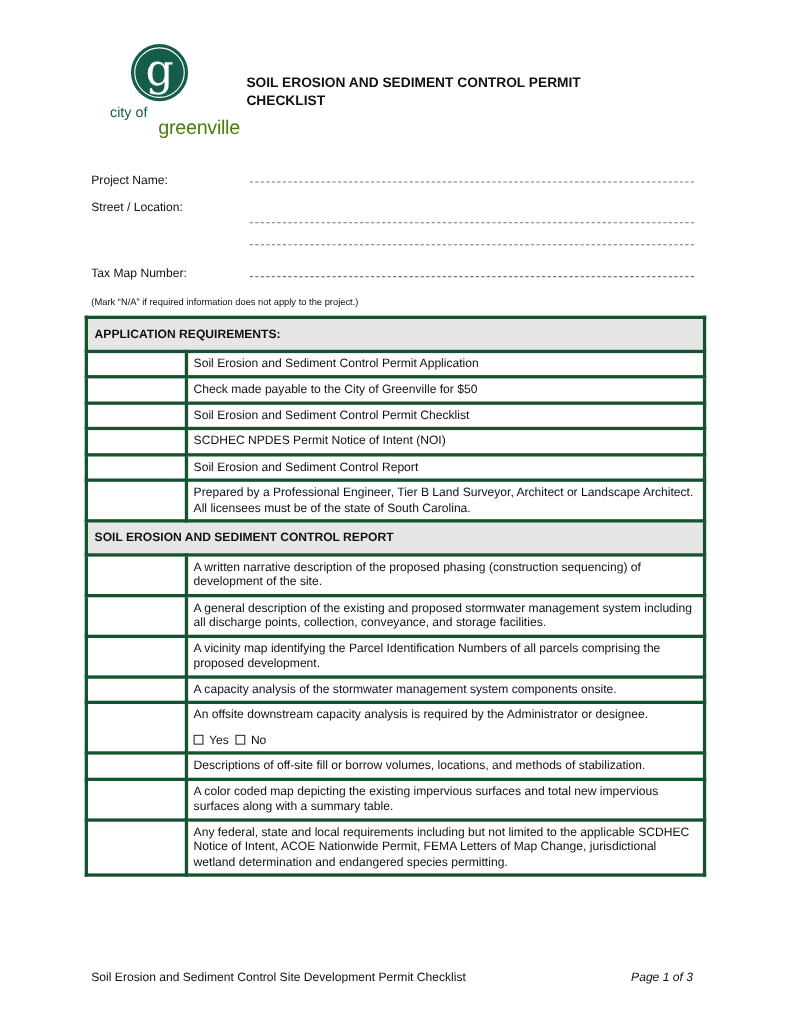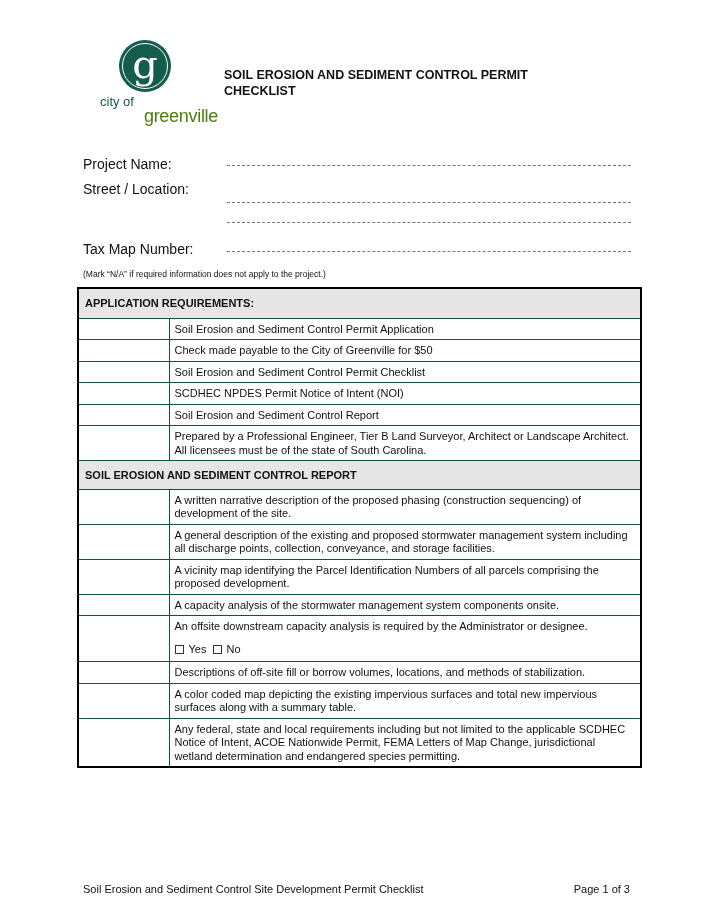--- a/index.html
+++ b/index.html
@@ -8,35 +8,35 @@
 
   .logo { position: absolute; left: 100px; top: 40px; width: 90px; height: 86px; }
   .logo .circle { position: absolute; left: 19px; top: 0; width: 52px; height: 52px; border-radius: 50%; background: #145c4b; }
   .logo .circle::after { content: ""; position: absolute; left: 3px; top: 3px; width: 44px; height: 44px; border-radius: 50%; border: 1.5px solid #ffffff; }
   .logo .g { position: absolute; left: 0; top: -2px; width: 52px; text-align: center; font-family: "DejaVu Serif", serif; font-size: 40px; color: #ffffff; line-height: 52px; }
   .logo .city { position: absolute; left: 0; top: 55px; width: 90px; font-size: 13px; color: #145c4b; line-height: 13px; }
   .logo .name { position: absolute; left: 0; top: 66px; width: 90px; text-align: center; font-size: 18px; font-weight: normal; color: #4d7c0f; line-height: 20px; letter-spacing: -0.3px; margin-left: 36px; }
 
   .title { position: absolute; left: 224px; top: 67px; width: 380px; text-align: left; font-size: 12.5px; font-weight: bold; line-height: 16px; }
 
-  .field-label { position: absolute; left: 83px; font-size: 14px; line-height: 18px; }
+  .field-label { position: absolute; left: 83px; font-size: 11px; line-height: 18px; }
   .field-line { position: absolute; left: 227px; width: 404px; border-bottom: 1px dashed #777; height: 1px; }
 
   .note { position: absolute; left: 83px; top: 269px; font-size: 8.5px; line-height: 11px; }
 
   table.checklist { position: absolute; left: 77px; top: 287px; width: 565px; border-collapse: collapse; border: 2px solid #000; font-size: 11px; }
-  table.checklist td { border: 1px solid #14532d; vertical-align: top; line-height: 13.5px; }
+  table.checklist td { border: 3px solid #14532d; vertical-align: top; line-height: 13.5px; }
   table.checklist td.check { width: 91px; }
   table.checklist td.item { padding: 4px 5px 3px 5px; }
   table.checklist tr.section td { background: #e6e6e6; font-weight: bold; padding: 8px 6px 6px 6px; }
   .yn { display: block; margin-top: 9px; }
   .box { display: inline-block; width: 9px; height: 9px; border: 1px solid #333; vertical-align: -1px; margin-right: 5px; }
 
   .footer-left { position: absolute; left: 83px; top: 882px; font-size: 11px; line-height: 14px; }
-  .footer-right { position: absolute; right: 84px; top: 882px; font-size: 11px; line-height: 14px; }
+  .footer-right { position: absolute; right: 84px; top: 882px; font-size: 11px; line-height: 14px; font-style: italic; }
 </style>
 </head>
 <body>
 
 <div class="logo">
   <div class="circle">
     <div class="g">g</div>
   </div>
   <div class="city">city of</div>
   <div class="name">greenville</div>

